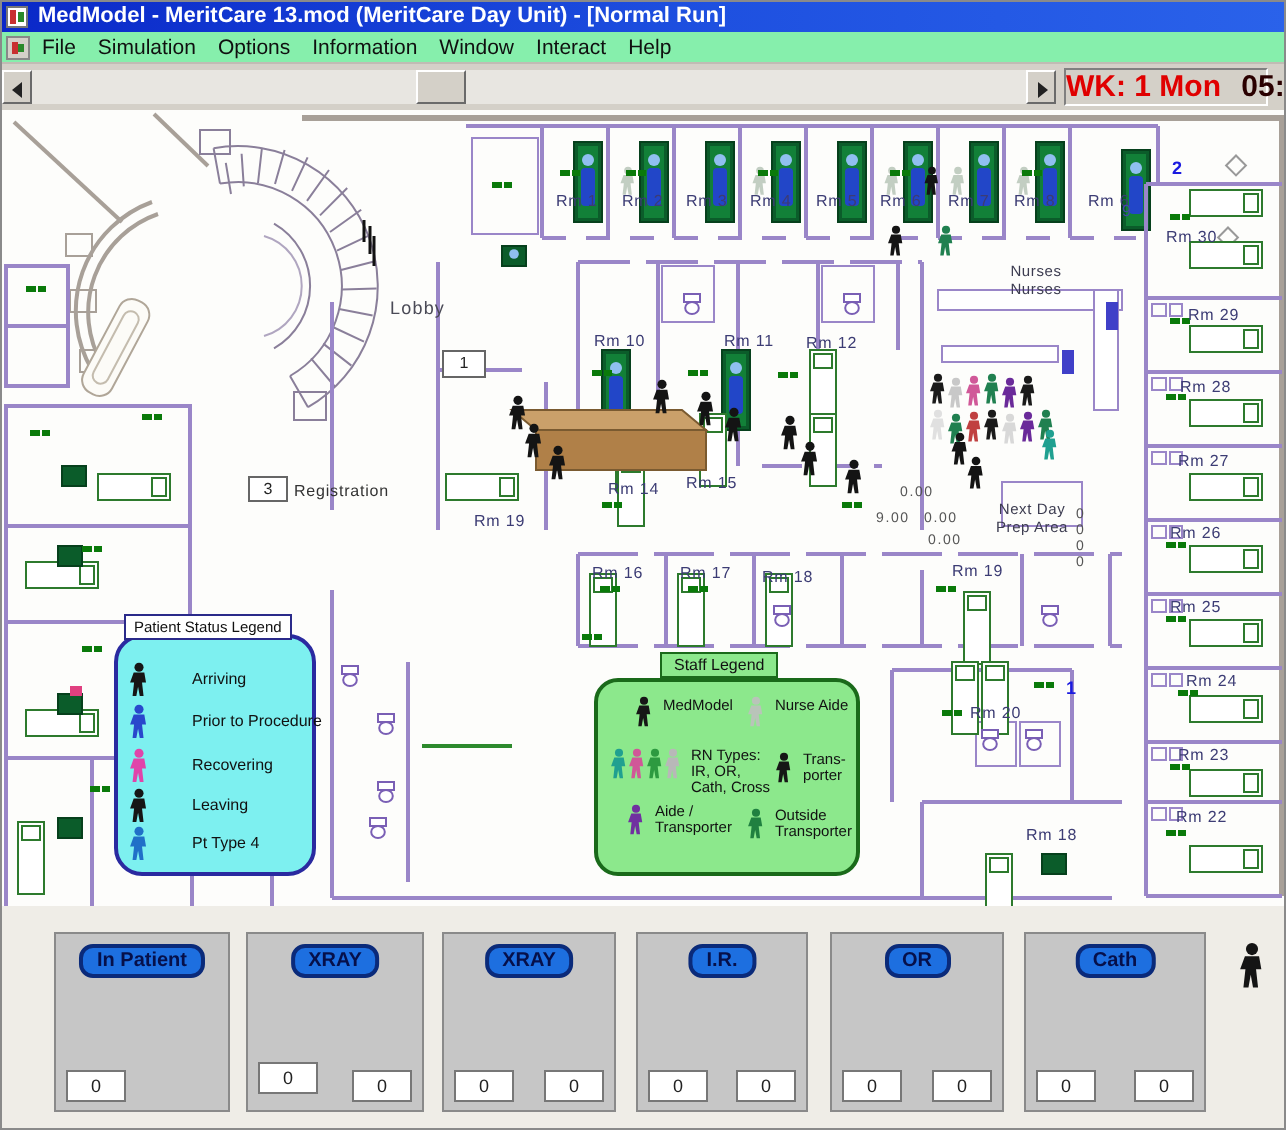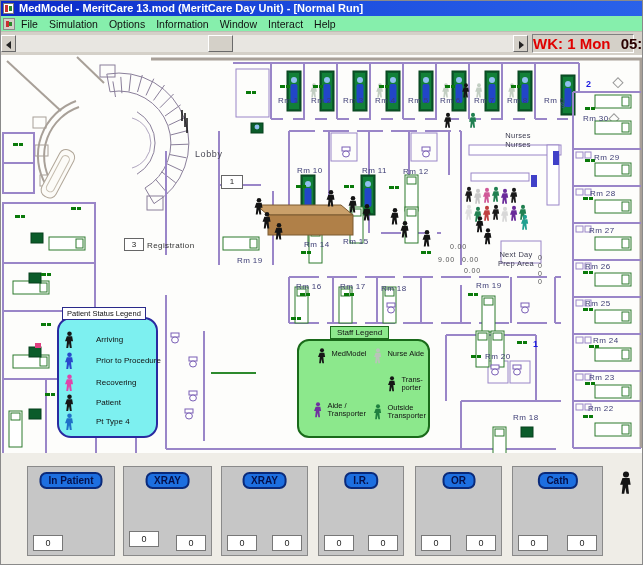--- a/index.html
+++ b/index.html
@@ -471,21 +471,21 @@
       <div class="row" style="top:67px">
         <span class="icn" style="color: rgb(224, 68, 170);"><svg width="11" height="18" viewBox="-5 -10 10 19">
               <use href="#p"></use>
             </svg></span>
         <span class="txt">Recovering</span>
       </div>
       <div class="row" style="top:87px">
         <span class="icn" style="color: rgb(22, 22, 22);"><svg width="11" height="18" viewBox="-5 -10 10 19">
               <use href="#p"></use>
             </svg></span>
-        <span class="txt">Patient</span>
+        <span class="txt">Leaving</span>
       </div>
       <div class="row" style="top:106px">
         <span class="icn" style="color: rgb(32, 112, 200);"><svg width="11" height="18" viewBox="-5 -10 10 19">
               <use href="#p"></use>
             </svg></span>
         <span class="txt">Pt Type 4</span>
       </div>
     </div>
 
     <div class="sleg">
@@ -495,20 +495,34 @@
         <span class="icn" style="color: rgb(22, 22, 22);"><svg width="10" height="16" viewBox="-5 -10 10 19">
               <use href="#p"></use>
             </svg></span>
         <span class="txt" style="vertical-align:6px">MedModel</span>
       </div>
       <div class="itm" style="left:76px;top:22px">
         <span class="icn" style="color: rgb(185, 196, 185);"><svg width="10" height="16" viewBox="-5 -10 10 19">
               <use href="#p"></use>
             </svg></span>
         <span class="txt" style="vertical-align:6px">Nurse Aide</span>
+      </div>
+      <div class="itm" style="left:8px;top:48px">
+        <span class="icn" style="color: rgb(32, 160, 144);"><svg width="9" height="16" viewBox="-5 -10 10 19">
+              <use href="#p"></use>
+            </svg></span><span class="icn" style="color: rgb(208, 88, 152);"><svg width="9" height="16" viewBox="-5 -10 10 19">
+              <use href="#p"></use>
+            </svg></span><span class="icn" style="color: rgb(45, 154, 64);"><svg width="9" height="16" viewBox="-5 -10 10 19">
+              <use href="#p"></use>
+            </svg></span><span class="icn" style="color: rgb(184, 184, 184);"><svg width="9" height="16" viewBox="-5 -10 10 19">
+              <use href="#p"></use>
+            </svg></span>
+        <span class="txt" style="display:inline-block;vertical-align:-4px">RN Types:
+IR, OR,
+Cath, Cross</span>
       </div>
       <div class="itm" style="left:90px;top:50px">
         <span class="icn" style="color: rgb(22, 22, 22);"><svg width="10" height="16" viewBox="-5 -10 10 19">
               <use href="#p"></use>
             </svg></span>
         <span class="txt" style="display:inline-block;vertical-align:0px">Trans-
 porter</span>
       </div>
       <div class="itm" style="left:16px;top:76px">
         <span class="icn" style="color: rgb(112, 48, 160);"><svg width="10" height="16" viewBox="-5 -10 10 19">

